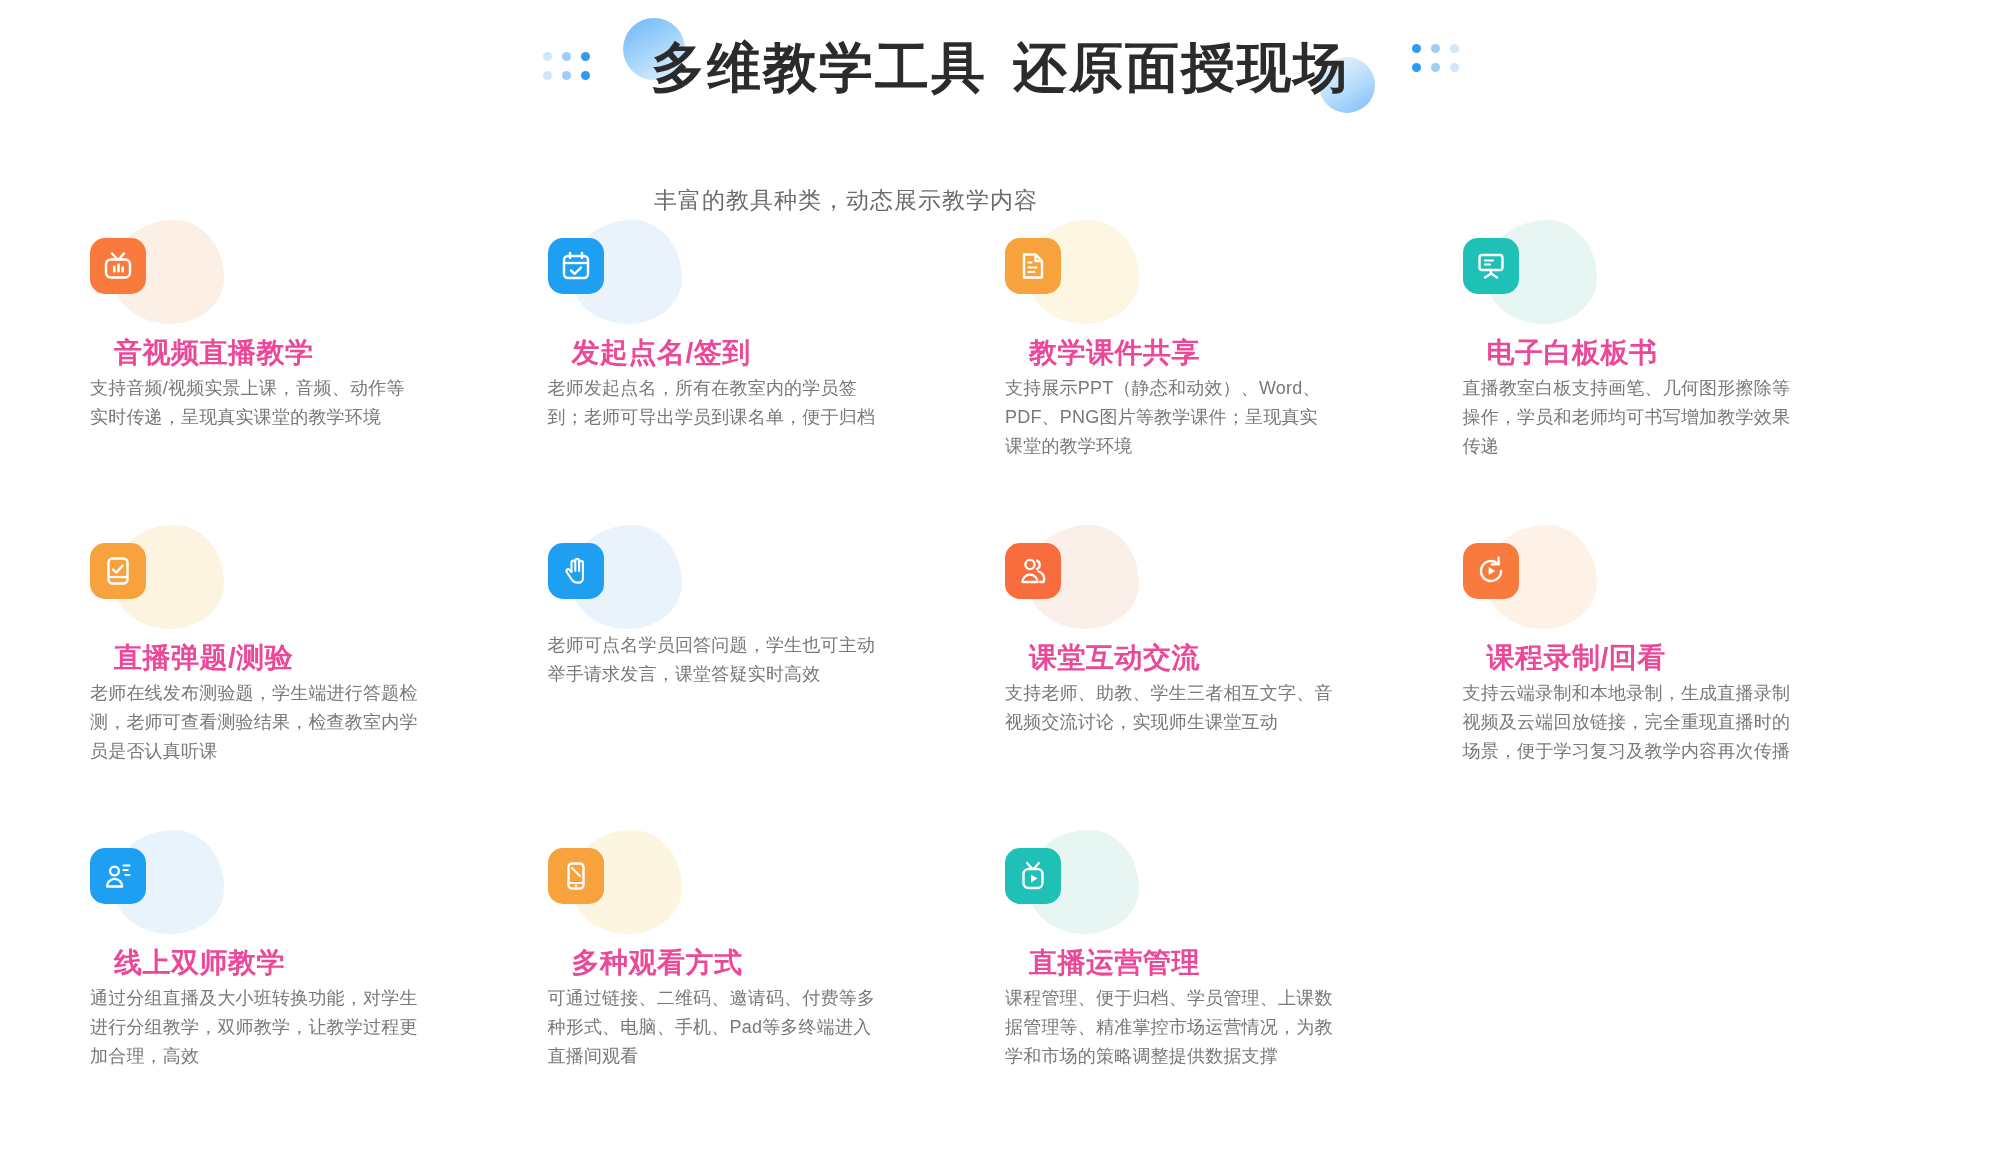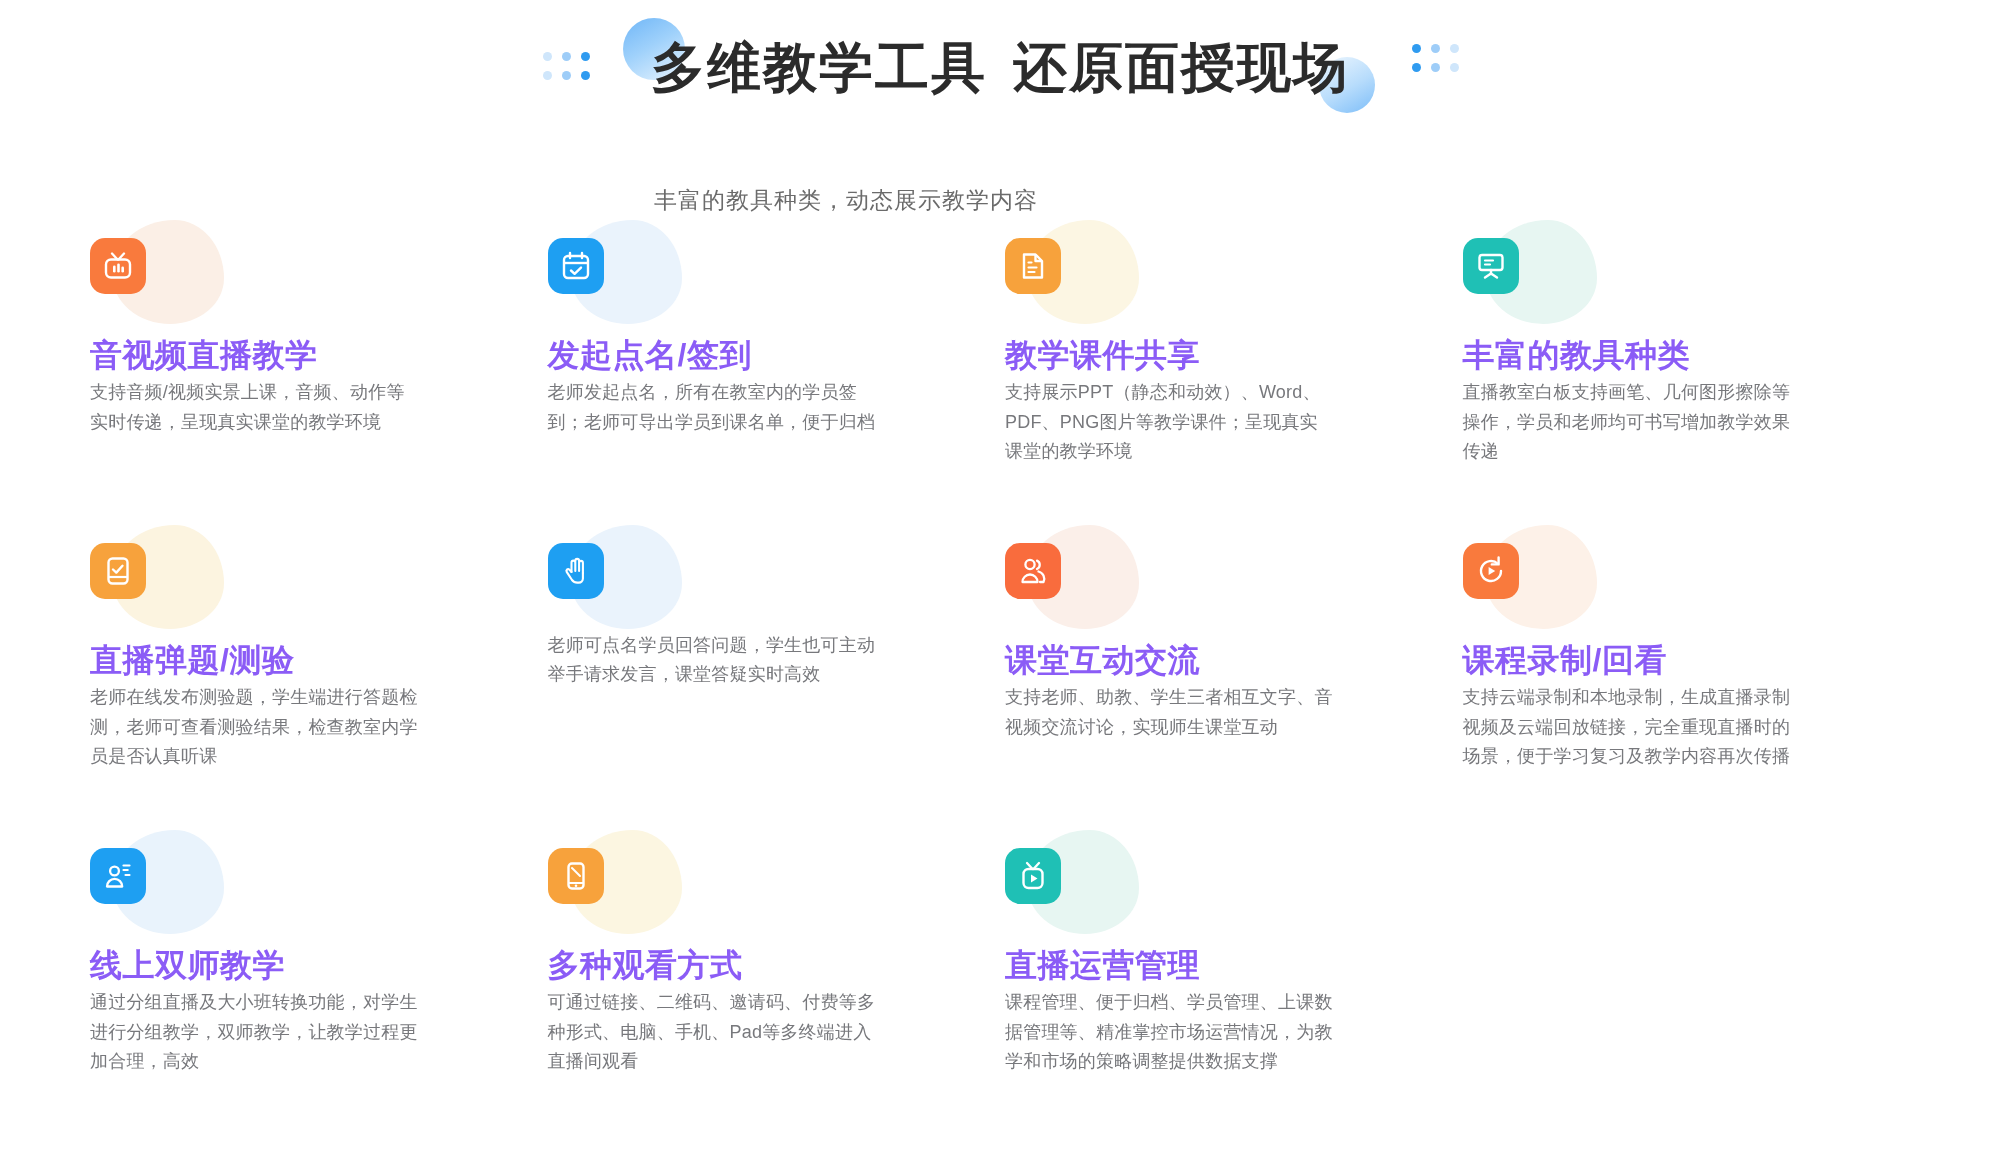--- a/index.html
+++ b/index.html
@@ -76,23 +76,23 @@
   }
   .icon-tile {
     position:relative; z-index:2;
     width:56px; height:56px; border-radius:15px;
     display:flex; align-items:center; justify-content:center;
   }
   .icon-tile svg { display:block; }
 
   .card-title {
     margin-top:14px;
-    font-size:32px; font-weight:bold; color:#8b5cf6;
+    font-size:28px; font-weight:bold; color:#ec4899;
     letter-spacing:0.5px; line-height:1.2;
-    position:relative; z-index:2;
+    position:relative; z-index:2;margin-left:24px;
   }
   .card-desc {
     margin-top:4px;
     font-size:18px; color:#77787c; line-height:1.62;
     width:330px; letter-spacing:0.2px;
     position:relative; z-index:2;
   }
 </style>
 </head>
 <body>
@@ -177,21 +177,21 @@
       <div class="shape" style="background:#E7F6F2"></div>
       <div class="icon-tile" style="background:#1FC0B5">
             <svg width="34" height="34" viewBox="0 0 34 34" fill="none">
       <rect x="5.5" y="6" width="23" height="15" rx="2.5" stroke="#fff" stroke-width="2.4"></rect>
       <path d="M11 11.5 h8 M11 15.5 h5" stroke="#fff" stroke-width="2.2" stroke-linecap="round"></path>
       <path d="M17 21 V25" stroke="#fff" stroke-width="2.4" stroke-linecap="round"></path>
       <path d="M11 28.5 L17 24.5 L23 28.5" stroke="#fff" stroke-width="2.4" stroke-linecap="round" stroke-linejoin="round"></path>
     </svg>
           </div>
     </div>
-    <div class="card-title">丰富的教具种类</div>
+    <div class="card-title">电子白板板书</div>
     <div class="card-desc">直播教室白板支持画笔、几何图形擦除等操作，学员和老师均可书写增加教学效果传递</div>
   </div>
       <div class="card">
     <div class="icon-wrap">
       <div class="shape" style="background:#FCF4E0"></div>
       <div class="icon-tile" style="background:#F7A23C">
             <svg width="34" height="34" viewBox="0 0 34 34" fill="none">
       <rect x="7.5" y="4.5" width="19" height="25" rx="4" stroke="#fff" stroke-width="2.4"></rect>
       <path d="M12 15.5 L15.3 18.6 L21.5 11.8" stroke="#fff" stroke-width="2.4" stroke-linecap="round" stroke-linejoin="round"></path>
       <path d="M7.5 23 H26.5" stroke="#fff" stroke-width="2.2"></path>

